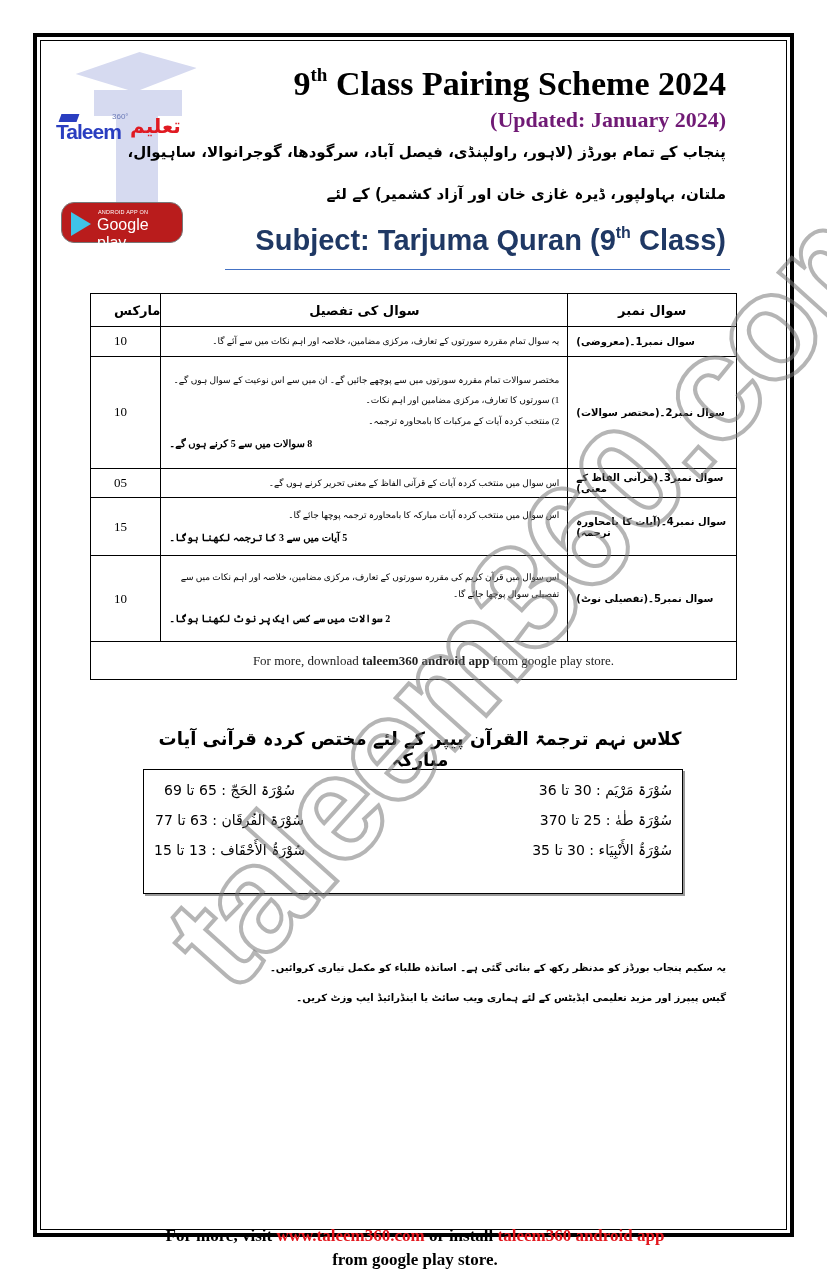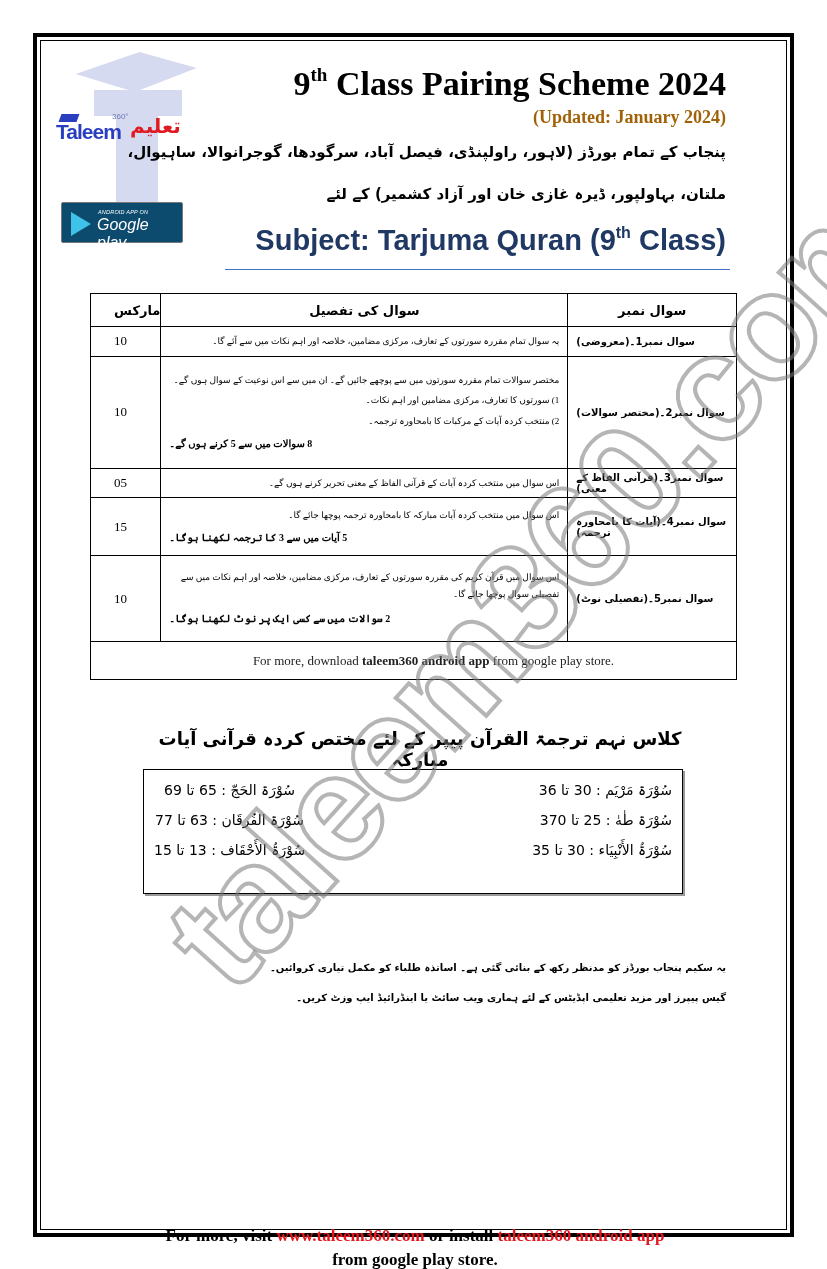--- a/index.html
+++ b/index.html
@@ -12,29 +12,29 @@
   
   .logo { position: absolute; left: 56px; top: 52px; width: 150px; height: 150px; }
   .logo .cap-bg { position: absolute; left: 20px; top: 0; width: 120px; height: 40px; background: #d6daf0; transform: skewX(-10deg); clip-path: polygon(0 55%, 50% 0, 100% 40%, 52% 100%); }
   .logo .t-stem { position: absolute; left: 60px; top: 40px; width: 42px; height: 112px; background: #d6daf0; }
   .logo .t-bar { position: absolute; left: 38px; top: 38px; width: 88px; height: 26px; background: #d6daf0; }
   .logo .brand-latin { position: absolute; left: 0px; top: 68px; font-family: "Liberation Sans", sans-serif; font-weight: bold; font-size: 21px; color: #2a3ec0; letter-spacing: -1px; }
   .logo .brand-urdu { position: absolute; left: 74px; top: 62px; font-family: "DejaVu Sans", sans-serif; font-weight: bold; font-size: 20px; color: #e01a22; direction: rtl; }
   .logo .brand-360 { position: absolute; left: 56px; top: 60px; font-family: "Liberation Sans", sans-serif; font-size: 8px; color: #6b7ab8; }
   .logo .mini-cap { position: absolute; left: 4px; top: 62px; width: 18px; height: 8px; background: #2a3ec0; transform: skewX(-20deg); }
 
-  .gplay { position: absolute; left: 61px; top: 202px; width: 122px; height: 41px; background: #0c4a6e; border-radius: 2px; border: 1px solid #777; color: #fff; font-style: italic; }
+  .gplay { position: absolute; left: 61px; top: 202px; width: 122px; height: 41px; background: #b91c1c; border-radius: 13px; border: 1px solid #777; color: #fff; }
   .gplay .tri { position: absolute; left: 9px; top: 9px; width: 0; height: 0; border-top: 12px solid transparent; border-bottom: 12px solid transparent; border-left: 20px solid #3fc3e8; }
   .gplay .small { position: absolute; left: 36px; top: 6px; font-family: "Liberation Sans", sans-serif; font-size: 5.5px; letter-spacing: 0.2px; }
   .gplay .big { position: absolute; left: 35px; top: 13px; font-family: "Liberation Sans", sans-serif; font-size: 16px; }
 
   
   .title { position: absolute; right: 101px; top: 64px; font-family: "Liberation Serif", serif; font-weight: bold; font-size: 34px; white-space: nowrap; }
   .title sup { font-size: 19px; vertical-align: 14px; }
-  .updated { position: absolute; right: 101px; top: 107px; font-family: "Liberation Serif", serif; font-weight: bold; font-size: 18px; color: #a16207; }
+  .updated { position: absolute; right: 101px; top: 107px; font-family: "Liberation Serif", serif; font-weight: bold; font-size: 22px; color: #701a75; }
   .urdu-line { position: absolute; right: 101px; font-family: "DejaVu Sans", sans-serif; font-weight: bold; font-size: 15px; direction: rtl; white-space: nowrap; }
   .subject { position: absolute; right: 101px; top: 224px; font-family: "Liberation Sans", sans-serif; font-weight: bold; font-size: 29px; color: #1f3864; white-space: nowrap; }
   .subject sup { font-size: 16px; vertical-align: 12px; }
   .hr-blue { position: absolute; left: 225px; top: 269px; width: 505px; height: 1px; background: #4472c4; }
 
   
   table.scheme { position: absolute; left: 90px; top: 293px; width: 647px; border-collapse: collapse; }
   table.scheme td { border: 1px solid #000; vertical-align: middle; }
   table.scheme th { border: 1px solid #000; font-family: "DejaVu Sans", sans-serif; font-weight: bold; font-size: 13px; height: 33px; }
   .c-marks { width: 56px; text-align: left; font-family: "Liberation Serif", serif; font-size: 13px; padding-left: 23px; }

